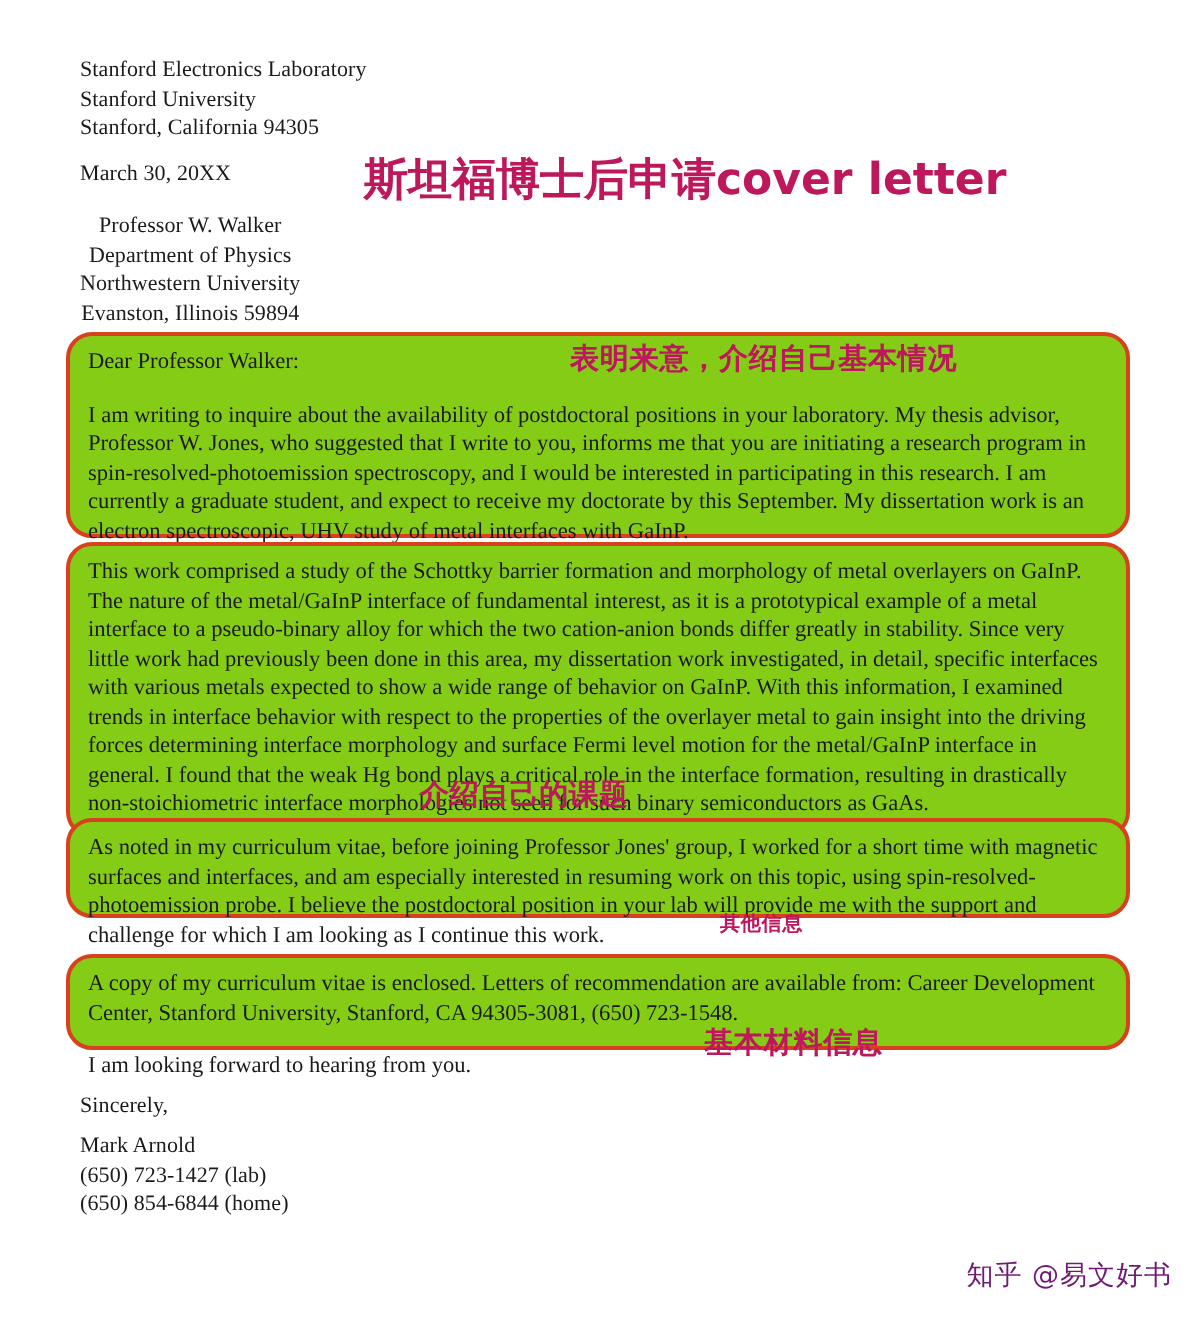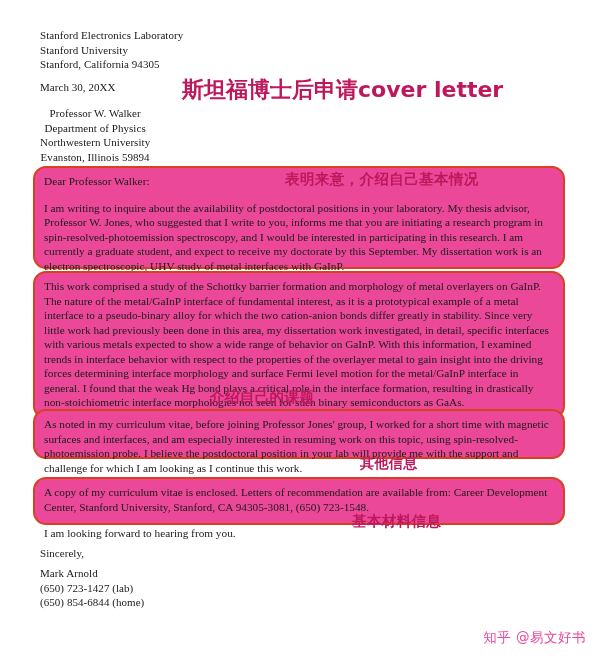--- a/index.html
+++ b/index.html
@@ -39,21 +39,21 @@
   #signature    { left: 40px; top: 566px; }
 
   
   .hl-box {
     position: absolute;
     left: 33px;
     width: 532px;
     box-sizing: border-box;
     border: 2.2px solid #d8411d;
     border-radius: 13px;
-    background: #ec4899;
+    background: #84cc16;
     padding: 6px 9px 5px 9px;
   }
   #box-1 { top: 166px; height: 103px; }
   #box-2 { top: 271px; height: 148px; }
   #box-3 { top: 409px; height: 50px;  }
   #box-4 { top: 477px; height: 48px;  }
 
   .salutation {
     font-size: 11.3px;
     line-height: 14.6px;
@@ -79,31 +79,31 @@
   }
   #annot-title {
     left: 182px;
     top: 75px;
     font-size: 22px;
     color: #be185d;
     letter-spacing: 0px;
   }
   #annot-1 { left: 285px; top: 170px; font-size: 14.5px; }
   #annot-2 { left: 210px; top: 388px; font-size: 14.5px; }
-  #annot-3 { left: 360px; top: 455px; font-size: 14px; }
+  #annot-3 { left: 360px; top: 455px; font-size: 10px; }
   #annot-4 { left: 352px; top: 512px; font-size: 14.5px; }
 
   
   #watermark {
     position: absolute;
     right: 14px;
     bottom: 12px;
     font-family: "DejaVu Sans", "Liberation Sans", sans-serif;
     font-size: 13.5px;
-    color: #ec4899;
+    color: #701a75;
     letter-spacing: 0.5px;
     white-space: nowrap;
   }
 </style>
 </head>
 <body>
 
 <div class="page">
 
   <div class="letter-block" id="letterhead">Stanford Electronics Laboratory

